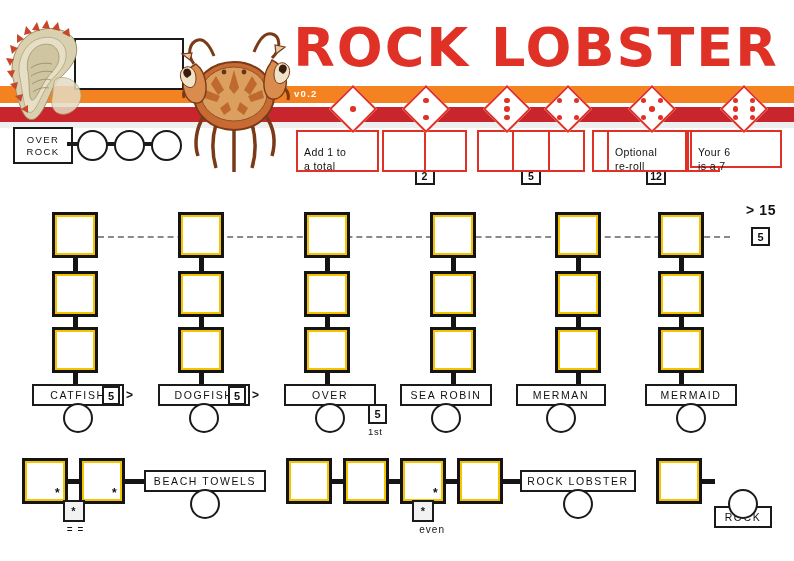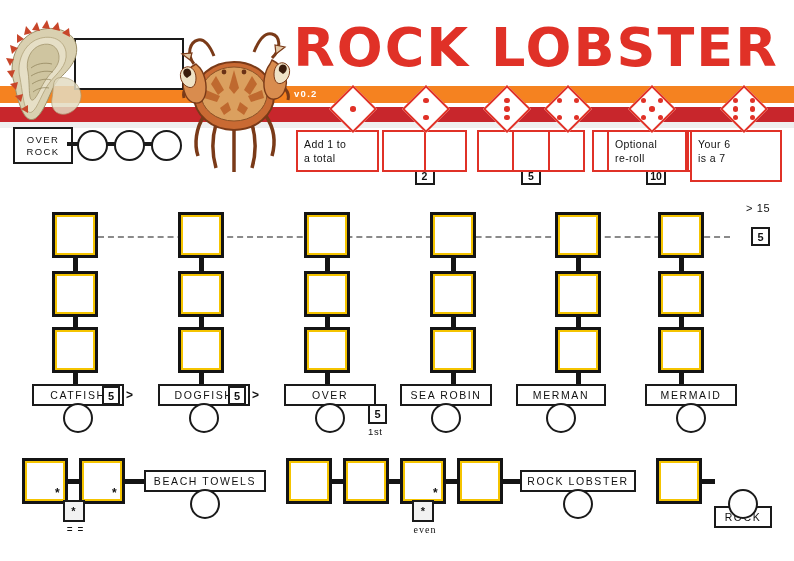--- a/index.html
+++ b/index.html
@@ -47,21 +47,21 @@
   .die{width:30px;height:30px;background:#fff;border:2.5px solid #E03127;
        transform:rotate(45deg);}
   .die .pips{position:absolute;left:0;top:0;width:100%;height:100%;
              transform:rotate(-45deg);display:grid;
              grid-template-columns:repeat(3,1fr);grid-template-rows:repeat(3,1fr);
              place-items:center;padding:2px;box-sizing:border-box;}
   .pip{width:5.5px;height:5.5px;border-radius:50%;background:#E03127;}
 
   .rule-box{background:#fff;border:2px solid #E03127;box-sizing:border-box;}
   .rule-text{font-size:10.5px;line-height:14px;padding:5px 12px 0 6px;
-             letter-spacing:.4px;color:#111;}
+             letter-spacing:.4px;color:#111;margin-top:8px;}
 
   .slot-box{background:#fff;border:2px solid #E03127;box-sizing:border-box;
             display:flex;}
   .slot-cell{flex:1;border-right:2px solid #E03127;box-sizing:border-box;}
   .slot-cell:last-child{border-right:none;}
 
   .tag{background:#fff;border:2px solid #1a1a1a;box-sizing:border-box;
        font-size:10.5px;font-weight:600;text-align:center;color:#111;}
 
   
@@ -247,21 +247,21 @@
           <div style="width: 5.5px; height: 5.5px;"></div>
           <div style="width: 5.5px; height: 5.5px;"></div>
           <div class="pip" style="width: 5.5px; height: 5.5px;"></div>
           <div style="width: 5.5px; height: 5.5px;"></div>
           <div style="width: 5.5px; height: 5.5px;"></div>
           <div class="pip" style="width: 5.5px; height: 5.5px;"></div>
           <div style="width: 5.5px; height: 5.5px;"></div>
         </div>
       </div>
     </div>
-    <div class="abs tag" style="left: 646px; top: 168px; width: 20px; height: 17px; line-height: 13px;">10</div>
+    <div class="abs tag" style="left: 646px; top: 168px; width: 20px; height: 17px; line-height: 13px;">12</div>
     <div class="abs slot-box" style="left: 592px; top: 130px; width: 128px; height: 42px;">
       <div class="slot-cell"></div>
       <div class="slot-cell"></div>
       <div class="slot-cell"></div>
       <div class="slot-cell"></div>
     </div>
     <div class="abs" style="left: 545px; top: 86px; width: 42px; height: 42px;">
       <div class="die abs" style="left: 6px; top: 6px;">
         <div class="pips">
           <div class="pip" style="width: 5.5px; height: 5.5px;"></div>
@@ -290,21 +290,21 @@
           <div class="pip" style="width: 5.5px; height: 5.5px;"></div>
           <div style="width: 5.5px; height: 5.5px;"></div>
           <div class="pip" style="width: 5.5px; height: 5.5px;"></div>
           <div style="width: 5.5px; height: 5.5px;"></div>
           <div class="pip" style="width: 5.5px; height: 5.5px;"></div>
           <div style="width: 5.5px; height: 5.5px;"></div>
           <div class="pip" style="width: 5.5px; height: 5.5px;"></div>
         </div>
       </div>
     </div>
-    <div class="abs rule-box" style="left: 690px; top: 130px; width: 92px; height: 52px;">
+    <div class="abs rule-box" style="left: 690px; top: 130px; width: 92px; height: 38px;">
       <div class="rule-text">
         <div>Your 6</div>
         <div>is a 7</div>
       </div>
     </div>
     <div class="abs" style="left: 721px; top: 86px; width: 42px; height: 42px;">
       <div class="die abs" style="left: 6px; top: 6px;">
         <div class="pips">
           <div class="pip" style="width: 5.5px; height: 5.5px;"></div>
           <div style="width: 5.5px; height: 5.5px;"></div>
@@ -405,21 +405,21 @@
     <div class="abs cell" style="left: 658px; top: 271px;">
       <div class="inner"></div>
     </div>
     <div class="abs vlink" style="left: 678.5px; top: 316px; height: 12px;"></div>
     <div class="abs cell" style="left: 658px; top: 327px;">
       <div class="inner"></div>
     </div>
     <div class="abs vlink" style="left: 678.5px; top: 372px; height: 13px;"></div>
     <div class="abs namebox" style="left: 645px; top: 384px; width: 92px; height: 22px;">MERMAID</div>
     <div class="abs token" style="left: 676px; top: 403px;"></div>
-    <div class="abs smalltxt" style="left: 746px; top: 202px; font-size: 11px; font-weight: 400;">&gt; 15</div>
+    <div class="abs smalltxt" style="left: 746px; top: 202px; font-size: 14px; font-weight: 700;">&gt; 15</div>
     <div class="abs minibox" style="left: 751px; top: 227px; width: 19px; height: 19px;">5</div>
   </div>
 
 <div id="sets">
     <div class="abs cell" style="left: 22px; top: 458px;">
       <div class="inner"></div>
     </div>
     <div class="abs star" style="left: 55px; top: 487px;">*</div>
     <div class="abs hlink" style="left: 67px; top: 478.5px; width: 12px;"></div>
     <div class="abs cell" style="left: 79px; top: 458px;">
@@ -444,20 +444,20 @@
     </div>
     <div class="abs star" style="left: 433px; top: 487px;">*</div>
     <div class="abs hlink" style="left: 445px; top: 478.5px; width: 12px;"></div>
     <div class="abs cell" style="left: 457px; top: 458px;">
       <div class="inner"></div>
     </div>
     <div class="abs hlink" style="left: 502px; top: 478.5px; width: 19px;"></div>
     <div class="abs namebox" style="left: 520px; top: 470px; width: 116px; height: 22px;">ROCK LOBSTER</div>
     <div class="abs token" style="left: 563px; top: 489px;"></div>
     <div class="abs minibox" style="left: 412px; top: 500px; width: 22px; height: 22px; background: rgb(242, 242, 242);">*</div>
-    <div class="abs" style="left: 405px; top: 524px; width: 40px; text-align: center; font-size: 10px; letter-spacing: 1px; font-family: Liberation Serif, serif;">even</div>
+    <div class="abs" style="left: 405px; top: 524px; width: 40px; text-align: right; font-size: 10px; letter-spacing: 1px;">even</div>
     <div class="abs cell" style="left: 656px; top: 458px;">
       <div class="inner"></div>
     </div>
     <div class="abs hlink" style="left: 701px; top: 478.5px; width: 14px;"></div>
     <div class="abs namebox" style="left: 714px; top: 470px; width: 58px; height: 22px; margin-top: 36px;">ROCK</div>
     <div class="abs token" style="left: 728px; top: 489px;"></div>
   </div>
 
 </body></html>

